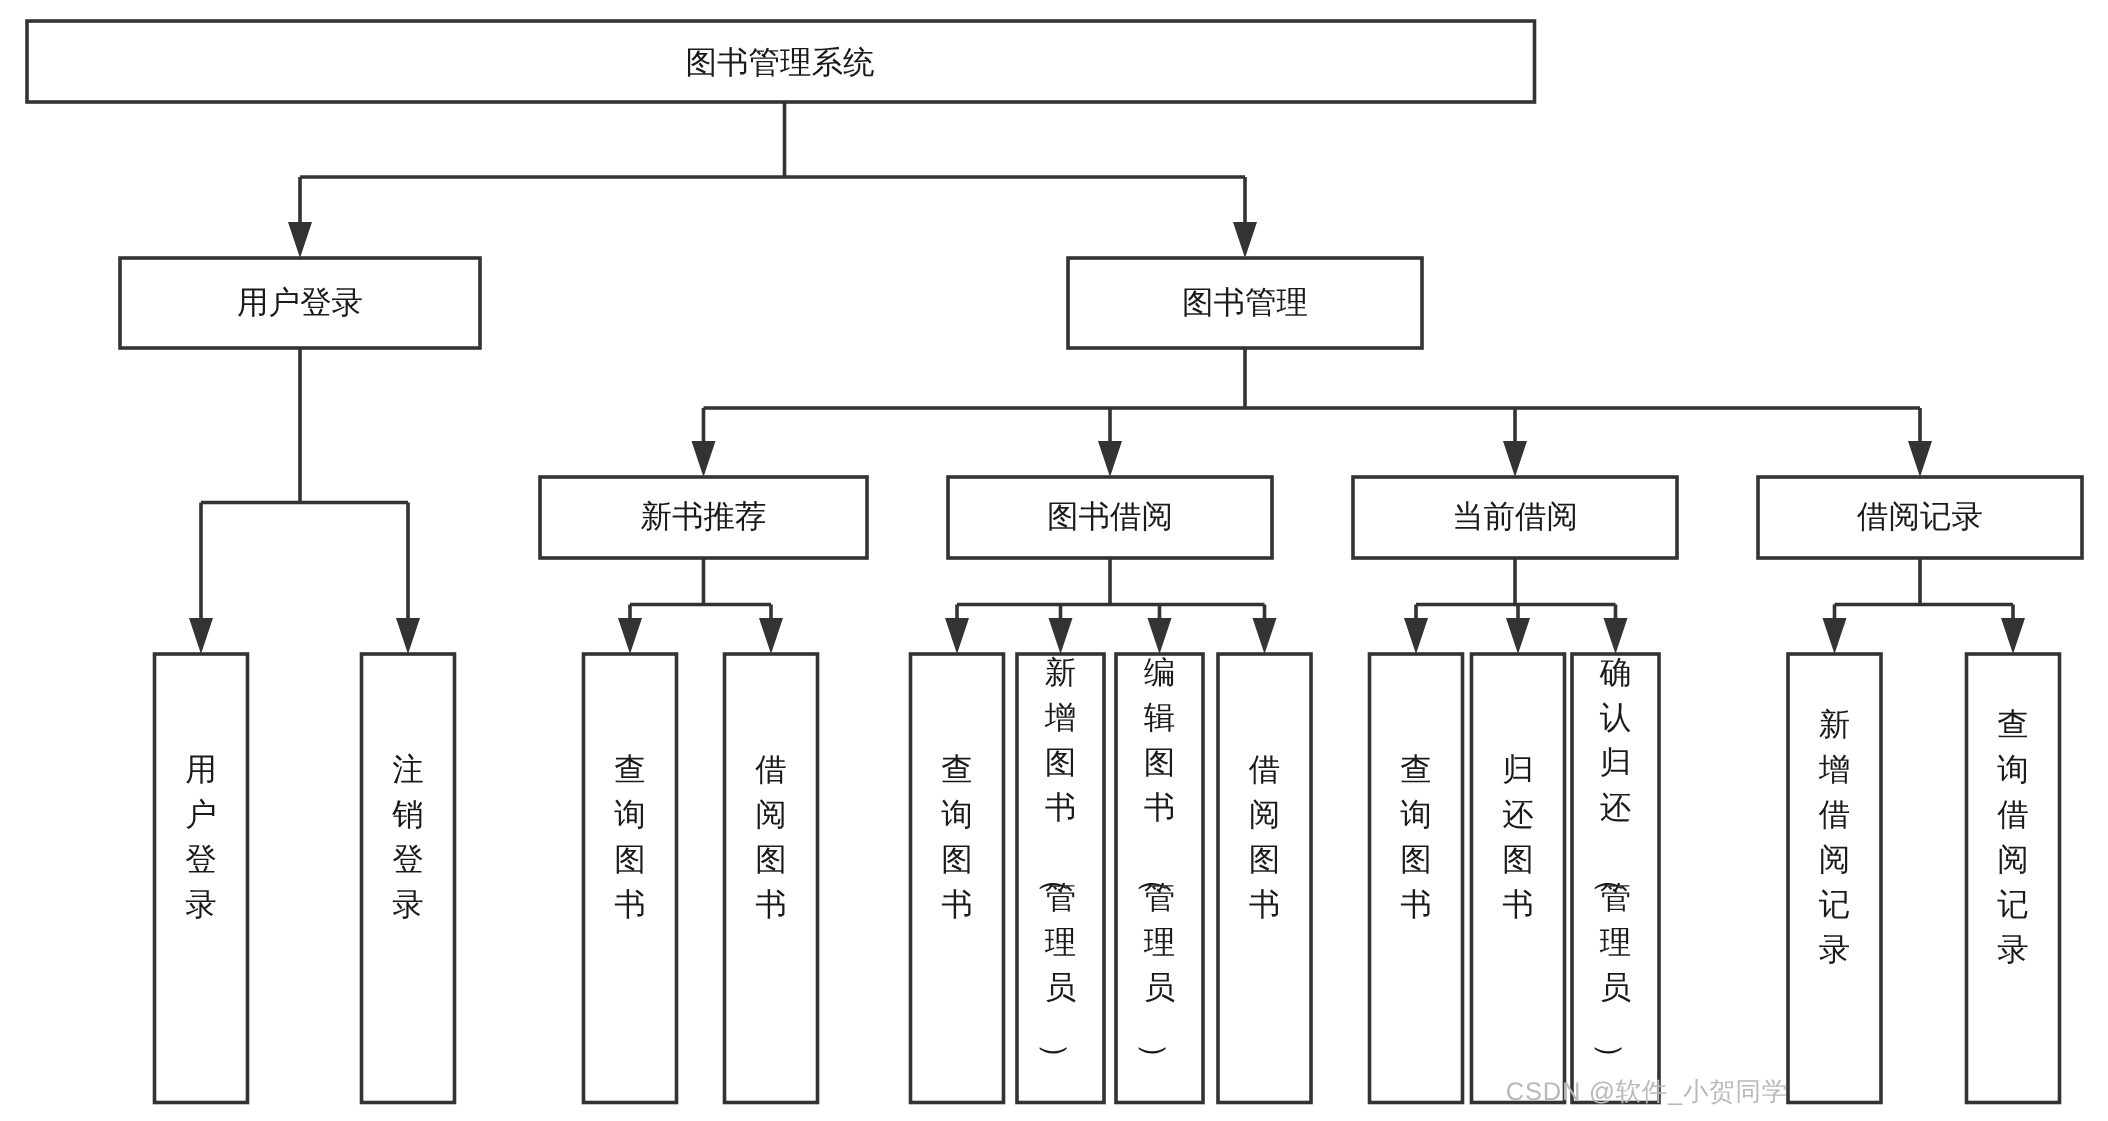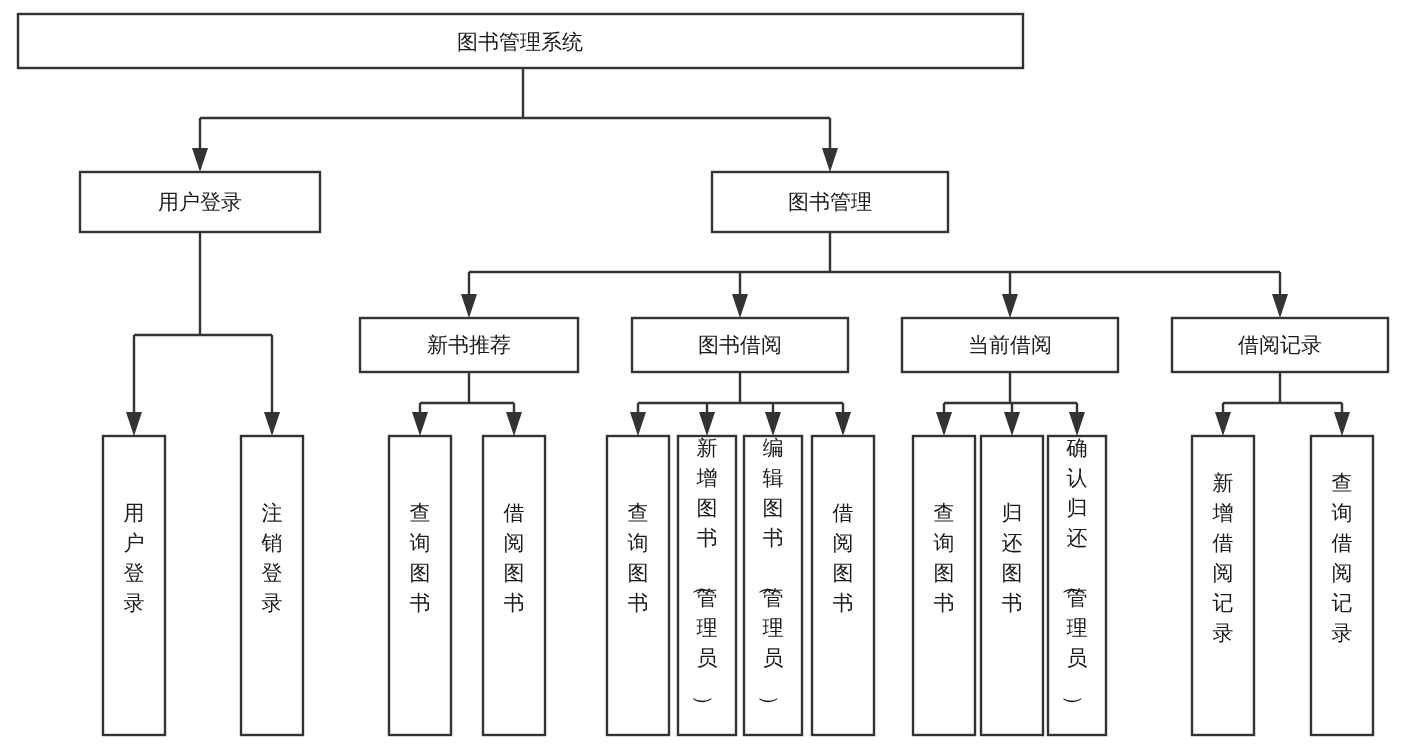--- a/index.html
+++ b/index.html
@@ -199,14 +199,15 @@
       <rect class="node-box" x="1192" y="436" width="62" height="299"></rect>
       <text class="node-label-v" x="1223" y="490"><tspan x="1223" dy="0">新</tspan><tspan x="1223" dy="30">增</tspan><tspan x="1223" dy="30">借</tspan><tspan x="1223" dy="30">阅</tspan><tspan x="1223" dy="30">记</tspan><tspan x="1223" dy="30">录</tspan></text>
     </g>
     <g>
       <rect class="node-box" x="1311" y="436" width="62" height="299"></rect>
       <text class="node-label-v" x="1342" y="490"><tspan x="1342" dy="0">查</tspan><tspan x="1342" dy="30">询</tspan><tspan x="1342" dy="30">借</tspan><tspan x="1342" dy="30">阅</tspan><tspan x="1342" dy="30">记</tspan><tspan x="1342" dy="30">录</tspan></text>
     </g>
 
   </svg>
 
+  <div class="watermark">CSDN @软件_小贺同学</div>
 
 </div>
 
 </body></html>

